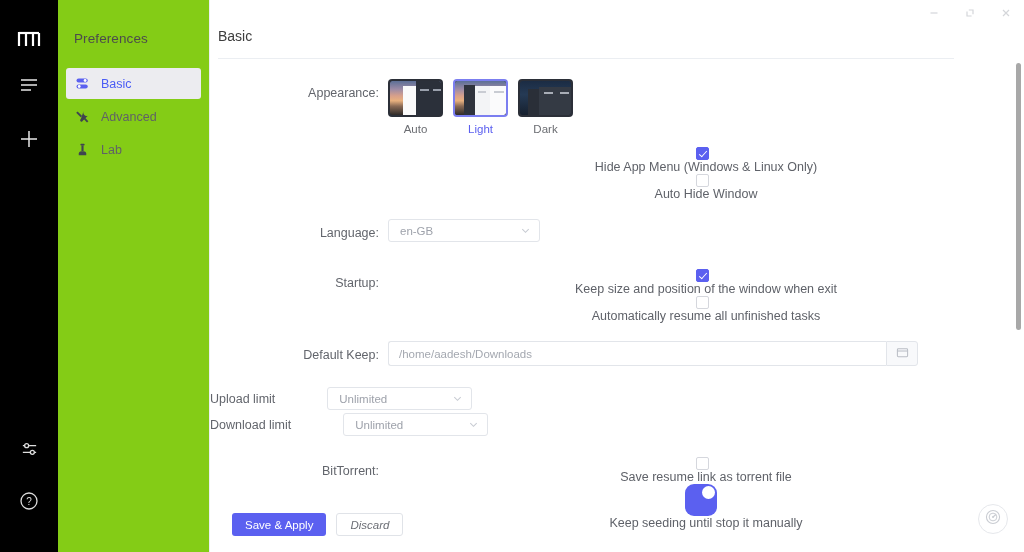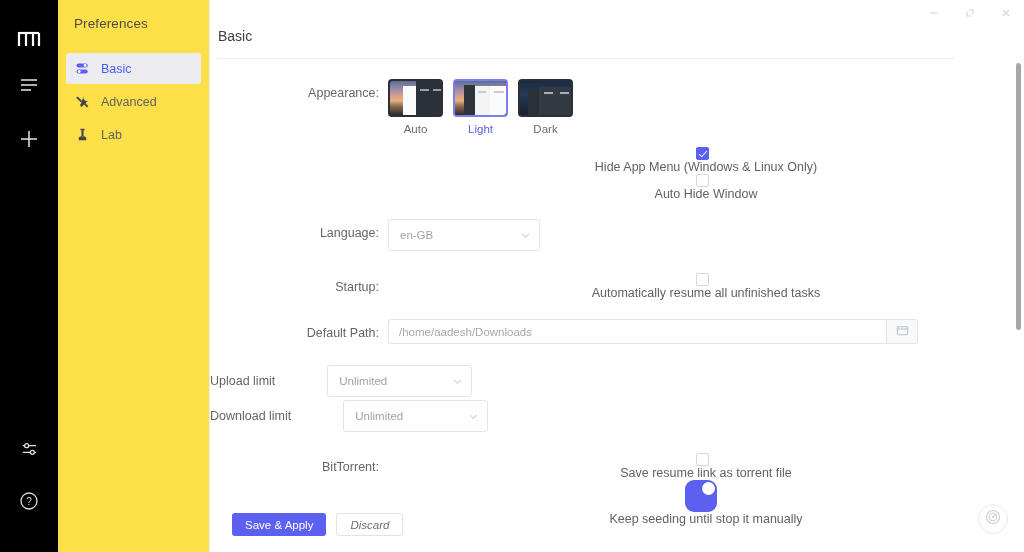--- a/index.html
+++ b/index.html
@@ -26,22 +26,22 @@
     display: flex; align-items: center; justify-content: center;
     cursor: pointer;
   }
   .rail-bottom { position: absolute; bottom: 14px; left: 0; width: 58px;
                  display: flex; flex-direction: column; align-items: center; }
   .rail-bottom .rail-btn { margin-top: 0; margin-bottom: 18px; }
 
   
   .nav {
     width: 152px; flex: 0 0 152px; height: 552px;
-    background: #fde047; border-right: 1px solid #eceef1;
-    padding-top: 16px;
+    background: #84cc16; border-right: 1px solid #eceef1;
+    padding-top: 31px;
   }
   .nav-title {
     font-size: 13.5px; color: #4c4c4c; padding: 0 0 0 16px; margin-bottom: 22px;
     letter-spacing: .1px;
   }
   .nav-list { padding: 0 8px; }
   .nav-item {
     display: flex; align-items: center; gap: 11px;
     height: 31px; padding: 0 8px; border-radius: 3px;
     font-size: 12.5px; color: #606266; cursor: pointer; margin-bottom: 2px;
@@ -98,21 +98,21 @@
   }
   .cb.checked { background: #5b60f0; border-color: #5b60f0; }
   .cb.checked::after {
     content: ""; position: absolute; left: 4px; top: 1px; width: 3px; height: 7px;
     border: solid #fff; border-width: 0 1.6px 1.6px 0; transform: rotate(42deg);
   }
   .cb-label { font-size: 12.5px; color: #5f6269; cursor: pointer; }
 
   
   .sel {
-    height: 32px; border: 1px solid #e2e5ea; border-radius: 3px; background: #fff;
+    height: 23px; border: 1px solid #e2e5ea; border-radius: 3px; background: #fff;
     display: inline-flex; align-items: center; padding: 0 8px 0 11px;
     font-size: 11.5px; color: #9ea2ab; cursor: pointer; position: relative;
   }
   .sel .val { flex: 1; }
   .chev { margin-left: 10px; color: #ccd0d7; display: flex; align-items: center; }
 
   
   .pathwrap { display: flex; width: 530px; }
   .pathinput {
     flex: 1; height: 25px; border: 1px solid #e2e5ea; border-right: none;
@@ -370,30 +370,34 @@
             </div>
           </div>
         </div>
 
         <div class="spacer-22"></div>
 
         <div class="row">
           <div class="row-label">Startup:</div>
           <div class="row-body">
             <div class="cbrow">
+              <span class="cb checked"></span>
+              <span class="cb-label">Keep size and position of the window when exit</span>
+            </div>
+            <div class="cbrow">
               <span class="cb"></span>
               <span class="cb-label">Automatically resume all unfinished tasks</span>
             </div>
           </div>
         </div>
 
         <div class="spacer-18"></div>
 
         <div class="row">
-          <div class="row-label">Default Path:</div>
+          <div class="row-label">Default Keep:</div>
           <div class="row-body">
             <div class="pathwrap">
               <div class="pathinput">/home/aadesh/Downloads</div>
               <div class="pathbtn">
                 <span>
                   <svg width="13" height="13" viewBox="0 0 14 14">
                     <rect x="1.5" y="3" width="11" height="8.5" rx="1" fill="none" stroke="#b9bdc5" stroke-width="1.1"></rect>
                     <path d="M1.5 5.4 H12.5" stroke="#b9bdc5" stroke-width="1.1"></path>
                   </svg>
                 </span>

